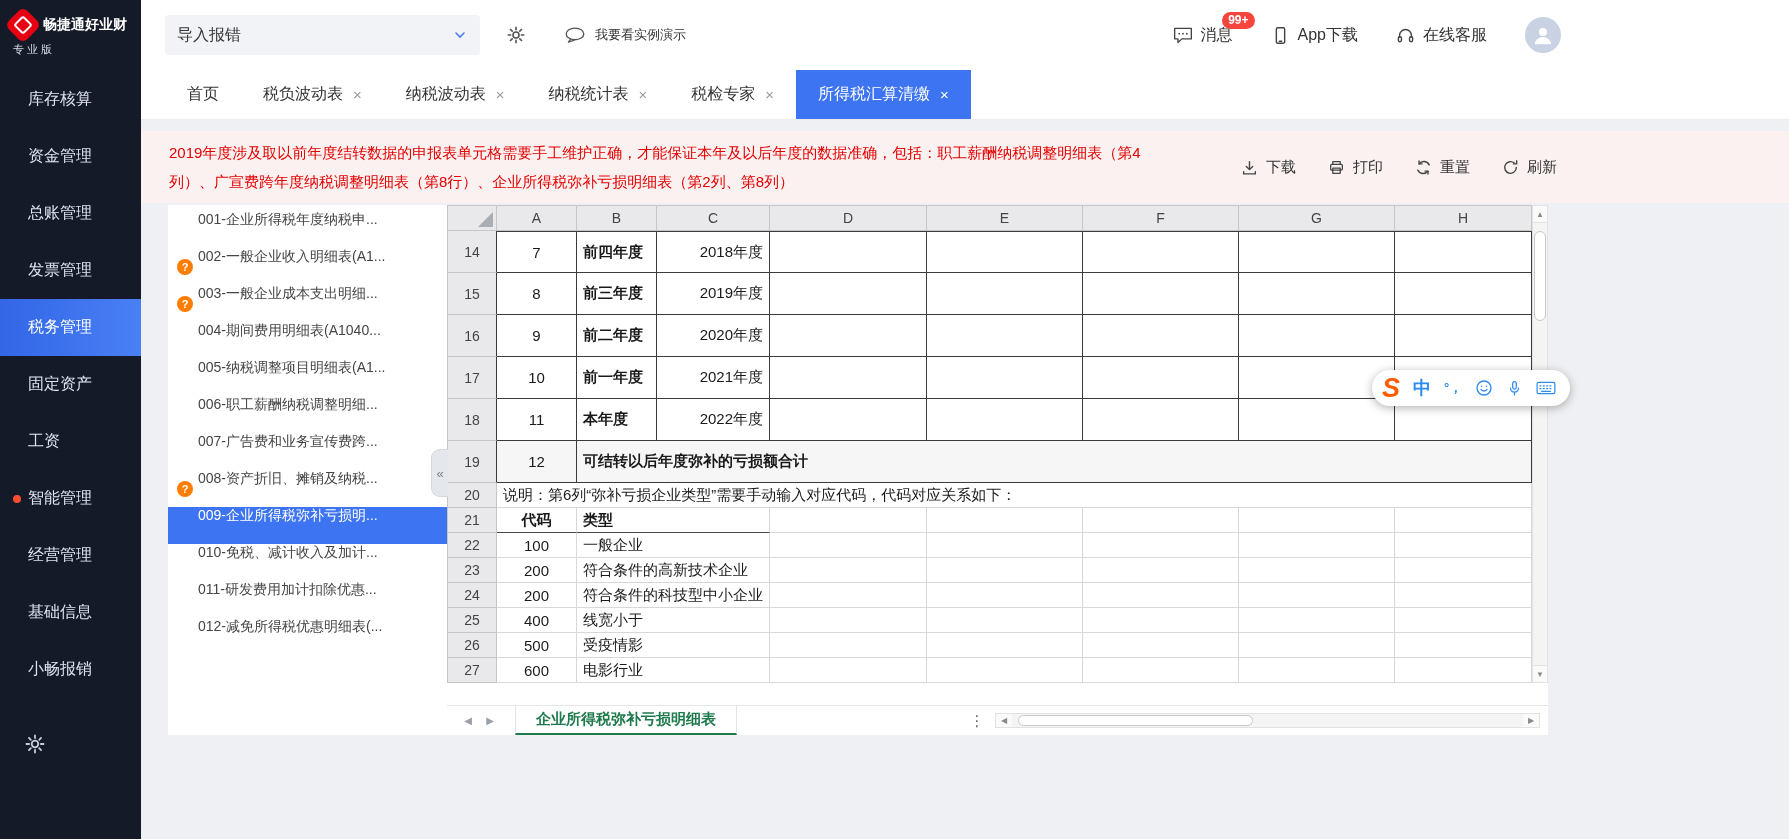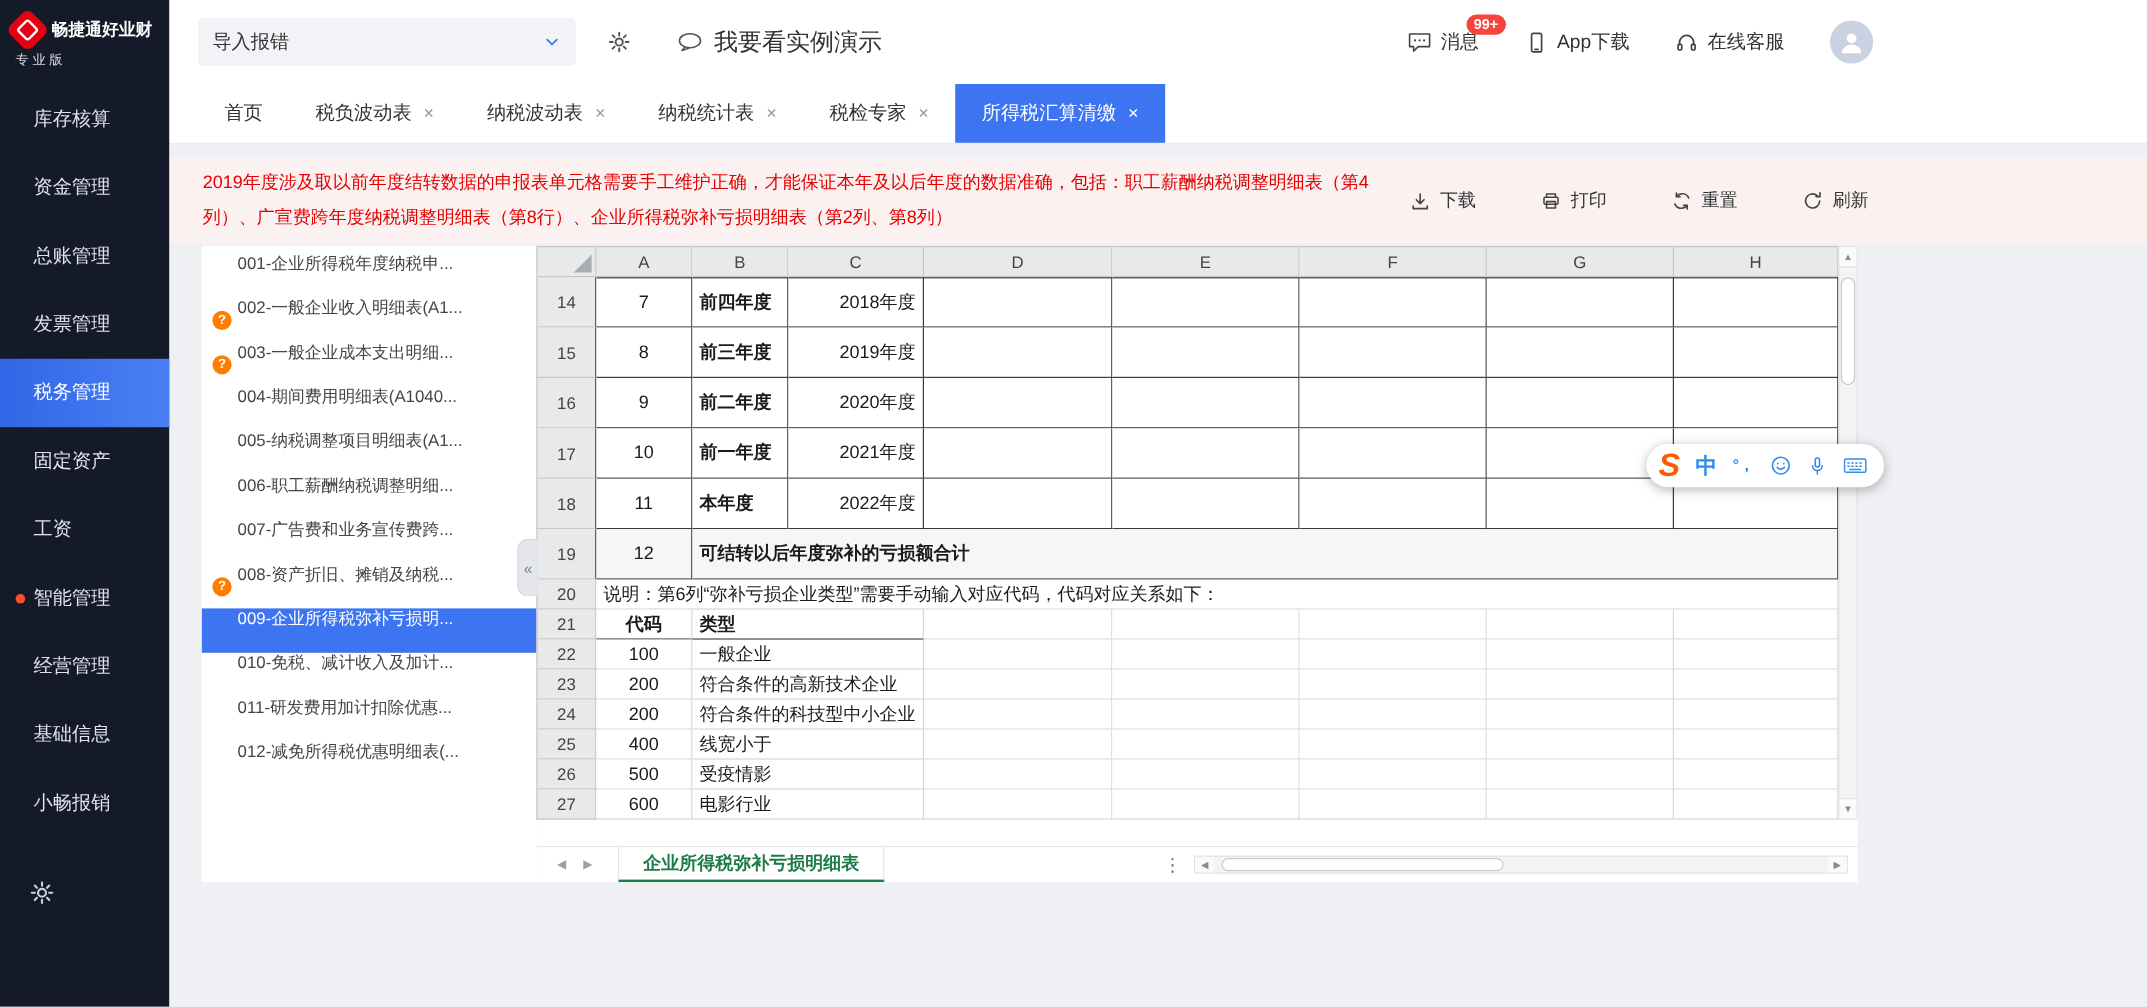--- a/index.html
+++ b/index.html
@@ -22,36 +22,36 @@
   .sb-item.active{background:linear-gradient(90deg,#3266E6,#4A80F5);color:#fff}
   .sb-dot{position:absolute;left:13px;top:50%;margin-top:-4px;width:8px;height:8px;border-radius:50%;background:#FF4D2E}
   .sb-gear{position:absolute;left:24px;bottom:84px;cursor:pointer}
 
   
   .main{flex:1;display:flex;flex-direction:column;min-width:0}
 
   .topbar{height:70px;background:#fff;display:flex;align-items:center;padding-left:24px;flex-shrink:0}
   .import-control{width:315px;height:40px;background:#F2F3F7;border-radius:4px;display:flex;align-items:center;justify-content:space-between;padding:0 12px;box-sizing:border-box;font-size:16px;color:#333;cursor:pointer}
   .tb-gear{margin-left:26px;cursor:pointer}
-  .demo{margin-left:38px;display:flex;align-items:center;gap:9px;font-size:20px;cursor:pointer}
+  .demo{margin-left:38px;display:flex;align-items:center;gap:9px;font-size:13px;cursor:pointer}
   .tb-spacer{flex:1}
   .tb-item{display:flex;align-items:center;gap:8px;font-size:16px;margin-right:38px;position:relative;cursor:pointer}
   .badge{position:absolute;top:-13px;right:-22px;background:#F5453D;color:#fff;font-size:12px;line-height:17px;padding:0 6px;border-radius:9px;font-weight:bold}
   .avatar{width:36px;height:36px;border-radius:50%;background:#C9D2E3;display:flex;align-items:center;justify-content:center;margin-right:228px;cursor:pointer;overflow:hidden}
 
   .tabbar{height:49px;background:#fff;display:flex;align-items:stretch;padding-left:24px;box-shadow:0 1px 0 #ECECEC;flex-shrink:0;position:relative;z-index:2}
   .tab{display:flex;align-items:center;padding:0 22px;font-size:16px;color:#333;gap:10px;cursor:pointer;white-space:nowrap}
   .tab-x{color:#999;font-size:15px}
   .tab.active{background:#3D74F2;color:#fff}
   .tab.active .tab-x{color:#fff}
 
   .content{flex:1;background:#EEF0F3;padding-top:12px;position:relative;overflow:hidden}
   .notice-band{height:72px;background:#FAF1F0;display:flex;align-items:center;padding:0 232px 0 28px;box-sizing:border-box}
   .notice-text{flex:1;color:#E60000;font-size:15px;line-height:29px}
-  .actions{display:flex;gap:54px}
+  .actions{display:flex;gap:32px}
   .action{display:flex;align-items:center;gap:8px;font-size:15px;color:#333;cursor:pointer;white-space:nowrap}
 
   
   .panels{margin:2px 0 0 27px;width:1380px;height:530px;display:flex;position:relative}
   .list-panel{width:279px;background:#fff;flex-shrink:0;padding-top:6px;box-sizing:border-box;overflow:hidden}
   .rl-item{height:37px;display:flex;align-items:flex-start;padding-left:30px;font-size:14px;color:#454545;position:relative;cursor:pointer;white-space:nowrap}
   .rl-item.selected{background:#3D74F2;color:#fff}
   .help{position:absolute;left:9px;top:50%;transform:translateY(-50%);width:16px;height:16px;border-radius:50%;background:#FF7D00;color:#fff;font-size:11px;font-weight:bold;display:flex;align-items:center;justify-content:center}
   .collapse-handle{position:absolute;left:263px;top:244px;width:16px;height:46px;background:#E4E7EC;border:1px solid #D4D8DE;border-right:none;border-radius:9px 0 0 9px;display:flex;align-items:center;justify-content:center;color:#7A8088;font-size:13px;z-index:3;cursor:pointer}
 

